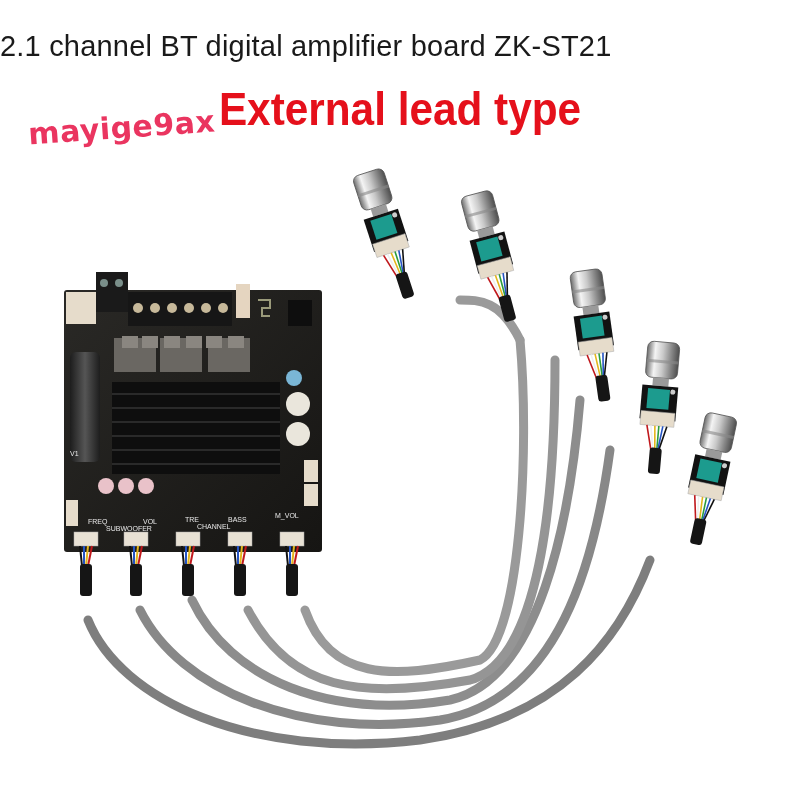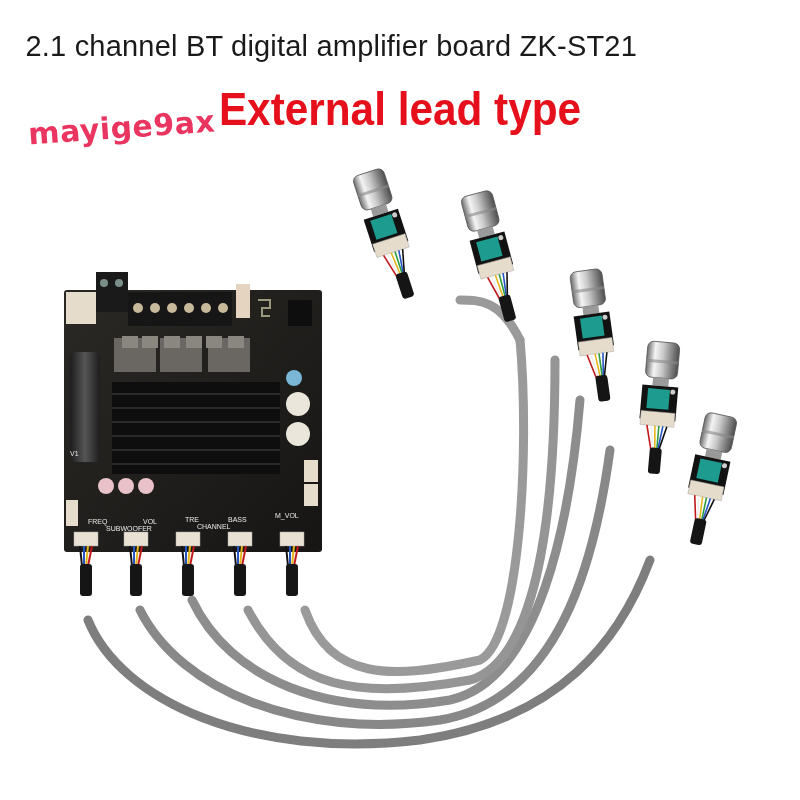--- a/index.html
+++ b/index.html
@@ -1,18 +1,18 @@
 <!DOCTYPE html>
 <html><head>
   <meta charset="utf-8">
   <style>
     html, body { margin: 0; padding: 0; background: #ffffff; }
     body { width: 800px; height: 800px; position: relative; overflow: hidden; font-family: "Liberation Sans", sans-serif; }
     .subtitle {
-      position: absolute; left: 0; top: 30px; width: 637px; text-align: right;
+      position: absolute; left: 0; top: 30px; width: 637px; text-align: left;
       font-family: "Liberation Sans", sans-serif; font-size: 29px; color: #1a1a1a; letter-spacing: 0.2px;
     }
     .headline {
       position: absolute; left: 0; top: 82px; width: 800px; text-align: center;
       font-family: "Liberation Sans", sans-serif; font-weight: bold; font-size: 46px; color: #e5101b;
       transform: scaleX(0.92);
     }
     .watermark {
       position: absolute; left: 28px; top: 110px; font-family: "DejaVu Sans", sans-serif;
       font-size: 30px; font-weight: bold; color: #ea3560; transform: rotate(-4deg);

